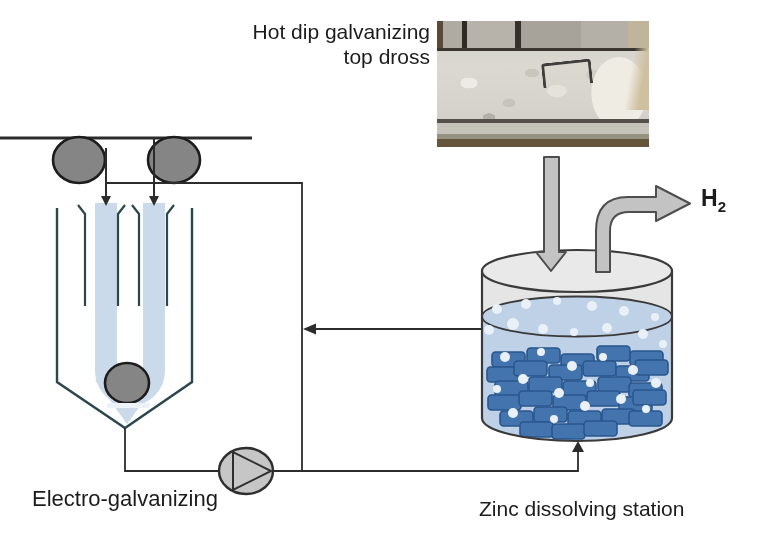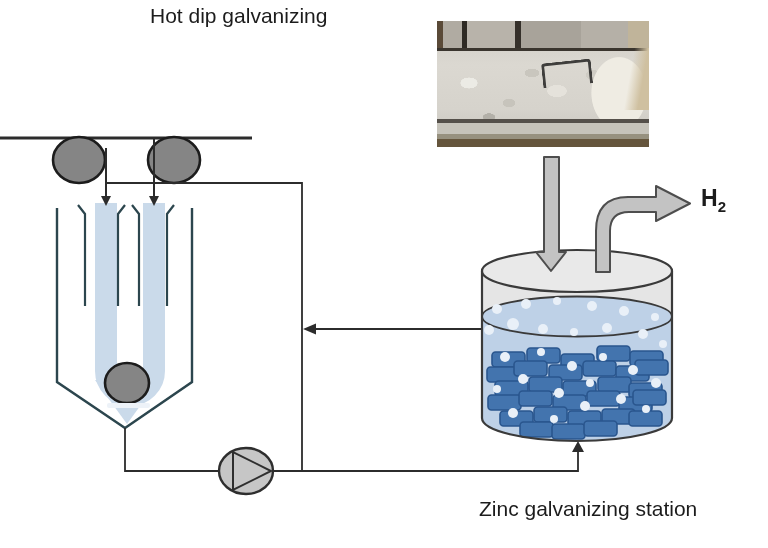--- a/index.html
+++ b/index.html
@@ -1,20 +1,20 @@
 <!DOCTYPE html>
 <html style="--background: #ffffff; --text: #1c1c1c; --line: #2c2c2c; --vessel-outline: #2c464e; --cell-liquid: #cadaea; --roller-fill: #858585; --roller-stroke: #1c1c1c; --arrow-fill: #c3c3c3; --arrow-stroke: #4e4e4e; --tank-fill: #e5e5e5; --tank-stroke: #3a3a3a; --liquid: #bed1e7; --zinc-fill: #4374ae; --zinc-stroke: #2a568e; --bubble: #e9f0f8; --pump-fill: #c6c6c6;"><head>
 <meta charset="utf-8">
 <style>
   html,body{margin:0;padding:0;background:#fff;}
   .stage{position:relative;width:768px;height:548px;background:var(--background);
          font-family:"Liberation Sans", sans-serif;overflow:hidden;}
   .stage svg{position:absolute;left:0;top:0;}
   .label{position:absolute;color:var(--text);white-space:nowrap;}
-  .feed-label{left:150px;top:3px;width:280px;font-size:21px;line-height:25px;}
+  .feed-label{left:150px;top:19px;width:280px;text-align:right;font-size:21px;line-height:25px;}
   .h2-label{left:701px;top:185px;font-size:23px;font-weight:bold;}
   .h2-label sub{font-size:15px;}
   .electro-label{left:32px;top:486px;font-size:22px;}
   .dissolving-label{left:479px;top:497px;font-size:21px;}
 
   
   .photo{position:absolute;left:437px;top:21px;width:212px;height:126px;overflow:hidden;
     background:
       radial-gradient(40px 52px at 182px 72px, #efece3 0 68%, transparent 70%),
       radial-gradient(14px 9px  at 32px 62px,  #ecebe5 0 60%, transparent 62%),
@@ -169,16 +169,18 @@
 
   <div class="photo">
     <div class="photo-top"></div>
     <div class="photo-corner"></div>
     <div class="photo-bottom"></div>
     <div class="staple"></div>
   </div>
 
   <div class="label feed-label">
     <div>Hot dip galvanizing</div>
+    <div>top dross</div>
   </div>
   <div class="label h2-label"><span>H</span><sub>2</sub></div>
-  <div class="label dissolving-label">Zinc galvanizing station</div>
+  <div class="label electro-label">Electro-galvanizing</div>
+  <div class="label dissolving-label">Zinc dissolving station</div>
 </div>
 
 </body></html>

